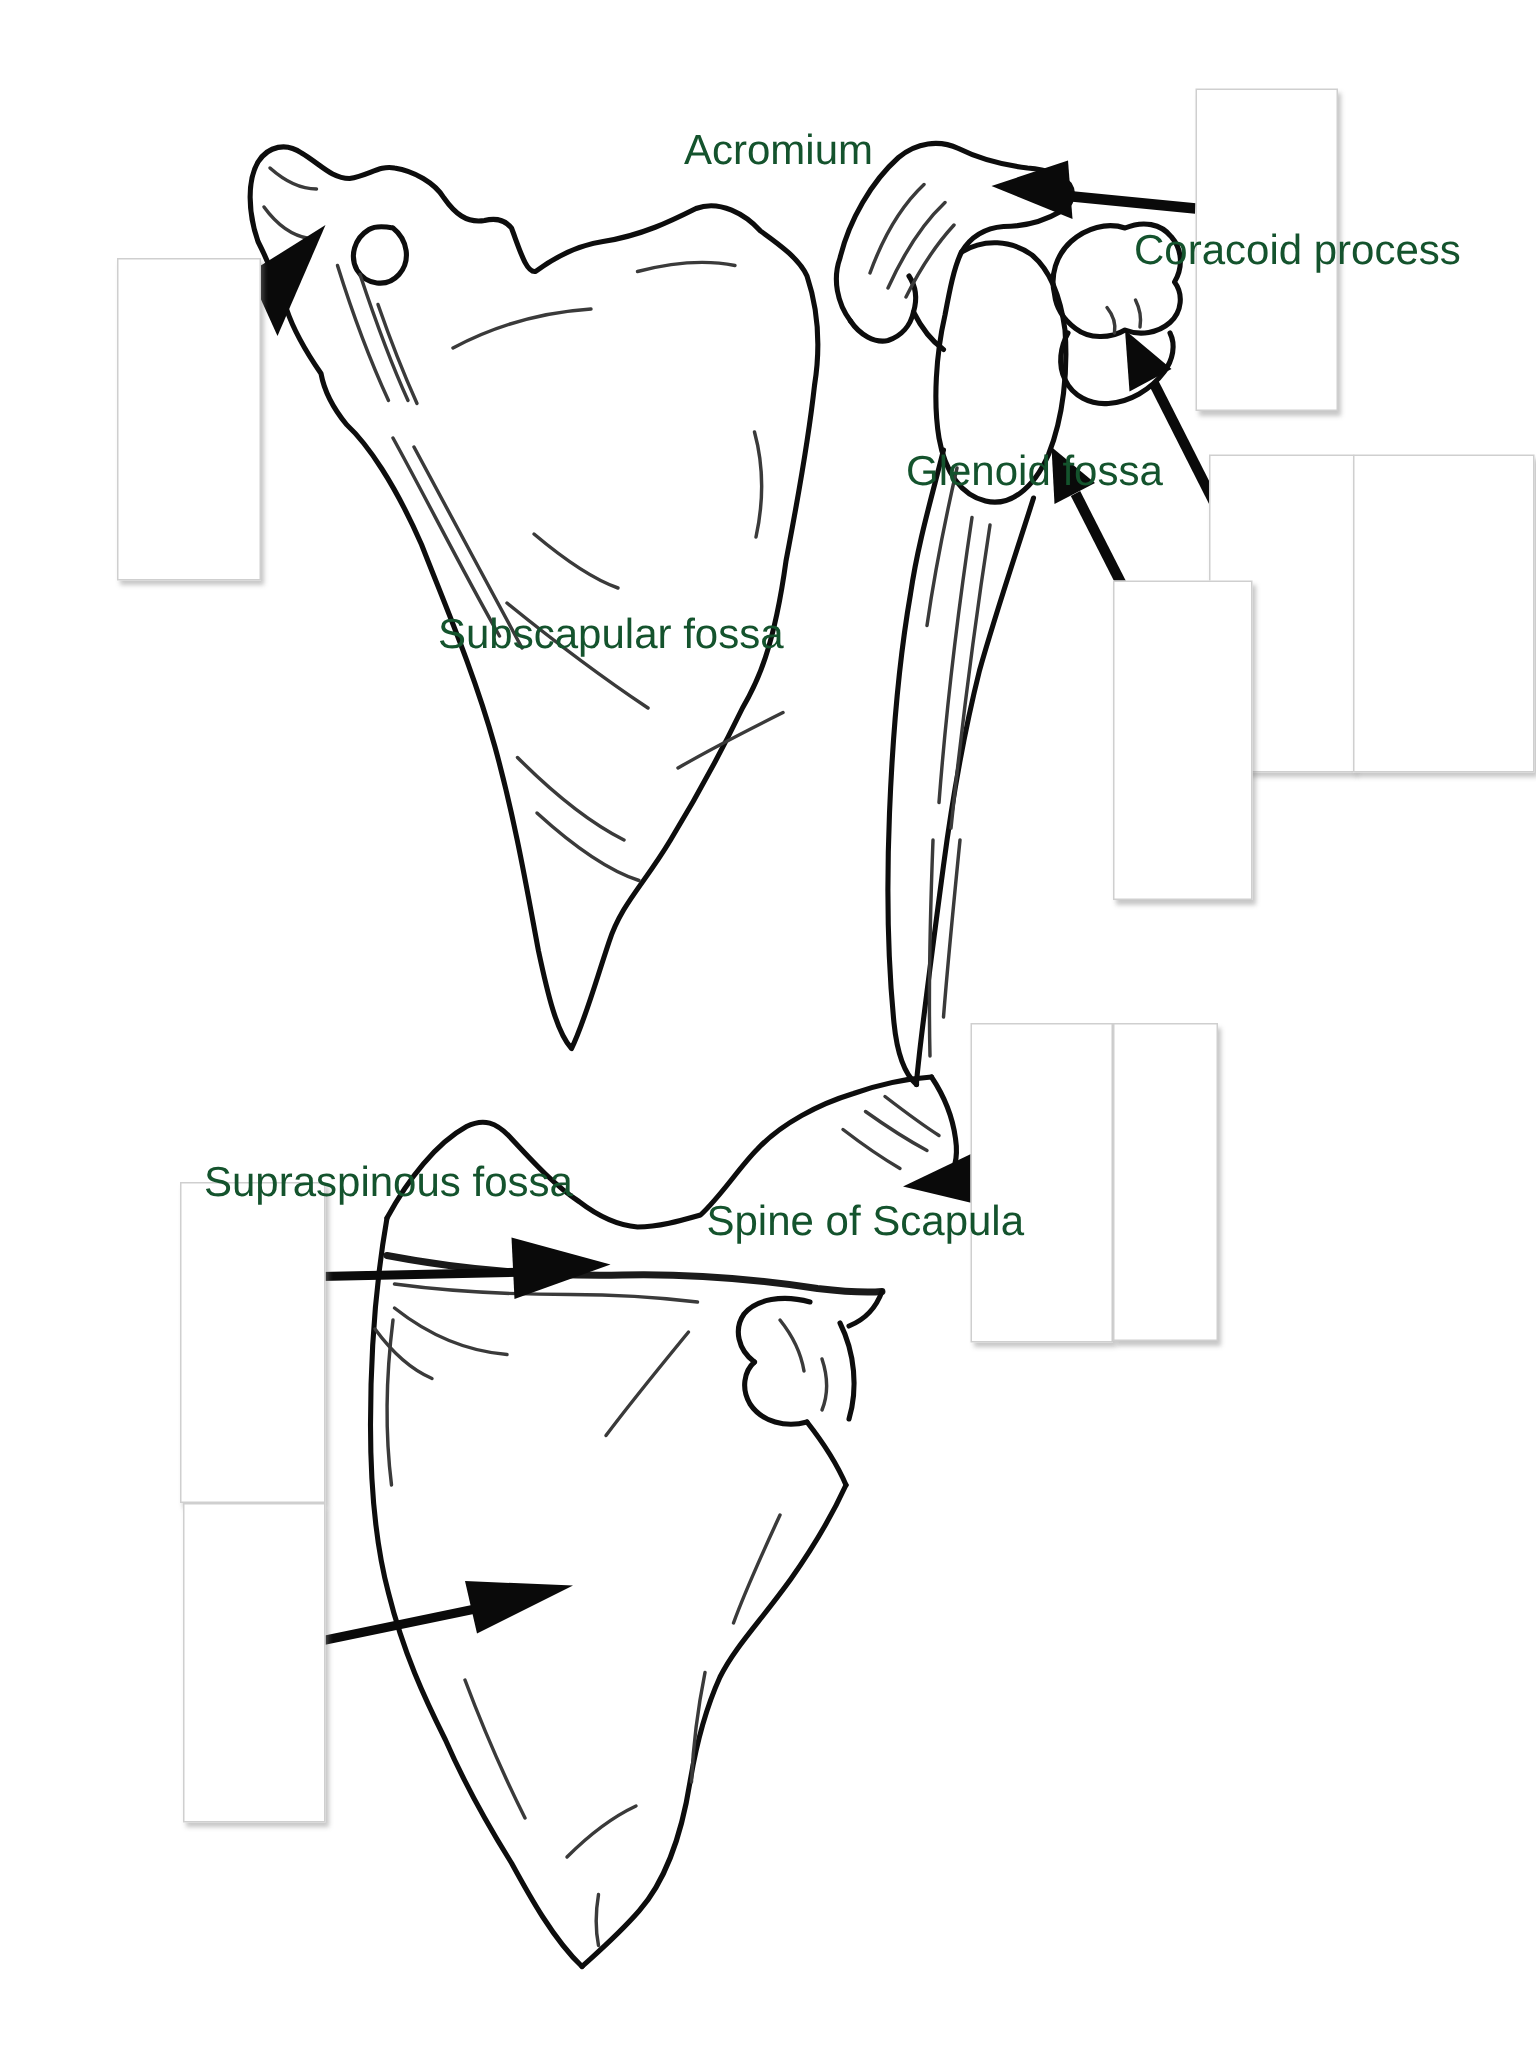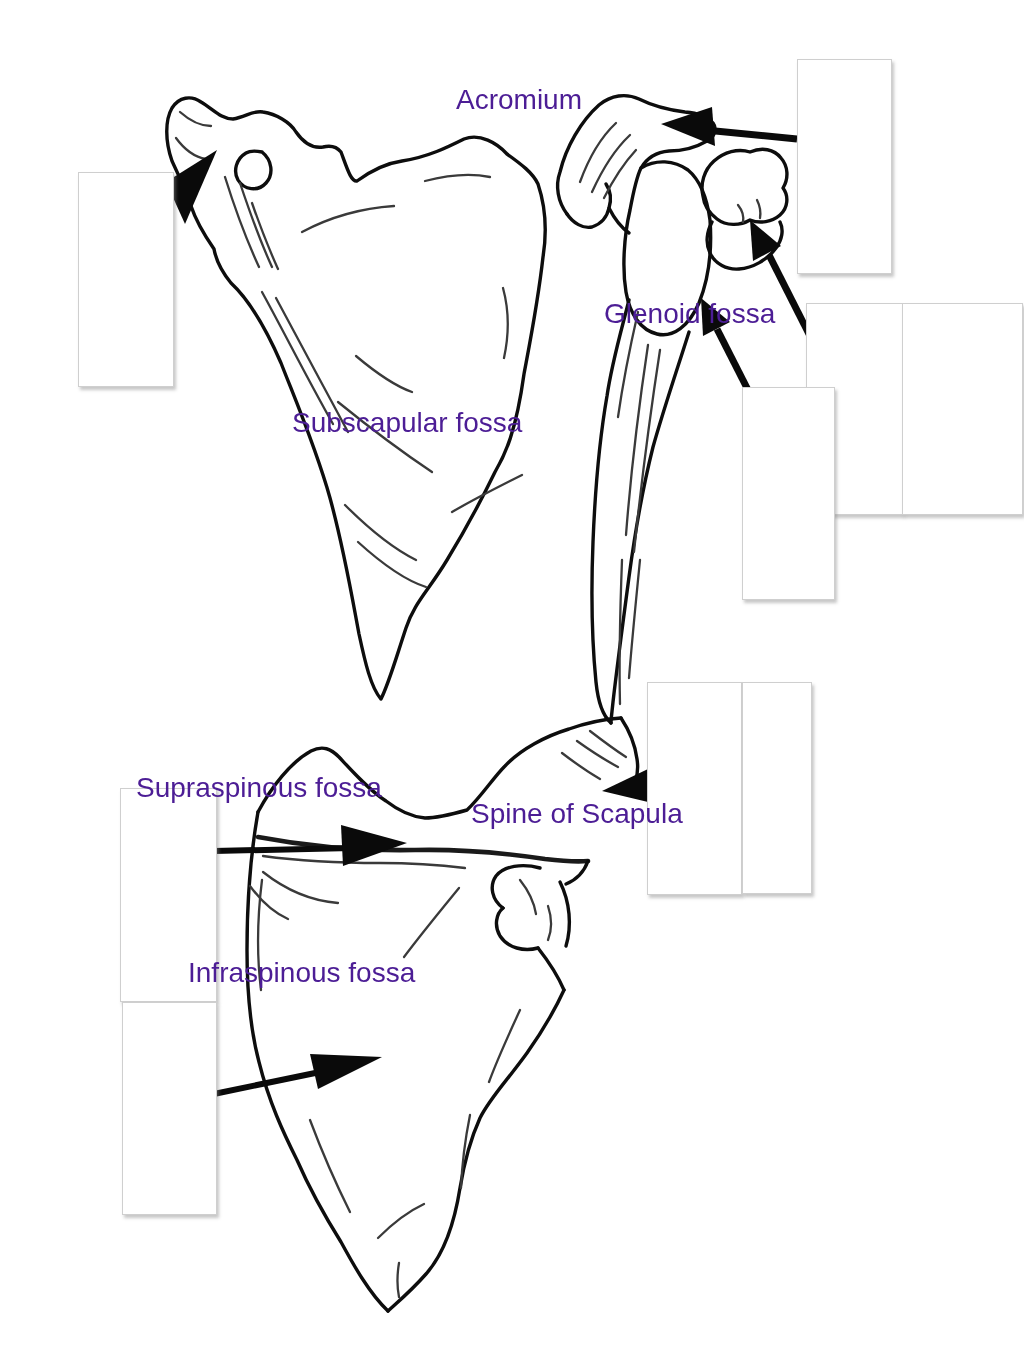--- a/index.html
+++ b/index.html
@@ -17,21 +17,21 @@
   .b-tl {left:78px;  top:172px;  width:94px;  height:213px;}
   .b-a  {left:797px; top:59px;   width:93px;  height:213px;}
   .b-b1 {left:806px; top:303px;  width:95px;  height:210px;}
   .b-b2 {left:902px; top:303px;  width:119px; height:210px;}
   .b-c  {left:742px; top:387px;  width:91px;  height:211px;}
   .b-d  {left:647px; top:682px;  width:93px;  height:211px;}
   .b-e  {left:742px; top:682px;  width:68px;  height:210px;}
   .b-lu {left:120px; top:788px;  width:95px;  height:212px;}
   .b-ll {left:122px; top:1002px; width:93px;  height:211px;}
   .lbl{
-    position:absolute;z-index:3;color:#4c1d95;font-size:28px;line-height:1.05;
+    position:absolute;z-index:3;color:#14532d;font-size:28px;line-height:1.05;
     white-space:nowrap;letter-spacing:0px;
   }
   .l-acromium     {left:456px;top:85px;}
   .l-coracoid     {left:756px;top:152px;}
   .l-glenoid      {left:604px;top:275px;margin-top:24px;}
   .l-subscapular  {left:292px;top:370px;margin-top:38px;}
   .l-supraspinous {left:136px;top:773px;}
   .l-spine        {left:471px;top:799px;}
   .l-infraspinous {left:188px;top:958px;}
   .bone{fill:none;stroke:#0d0d0d;stroke-width:3.4;stroke-linecap:round;stroke-linejoin:round;}
@@ -150,19 +150,19 @@
   <div class="ans-box b-a"></div>
   <div class="ans-box b-b1"></div>
   <div class="ans-box b-b2"></div>
   <div class="ans-box b-c"></div>
   <div class="ans-box b-d"></div>
   <div class="ans-box b-e"></div>
   <div class="ans-box b-lu"></div>
   <div class="ans-box b-ll"></div>
 
   <div class="lbl l-acromium">Acromium</div>
+  <div class="lbl l-coracoid">Coracoid process</div>
   <div class="lbl l-glenoid">Glenoid fossa</div>
   <div class="lbl l-subscapular">Subscapular fossa</div>
   <div class="lbl l-supraspinous">Supraspinous fossa</div>
   <div class="lbl l-spine">Spine of Scapula</div>
-  <div class="lbl l-infraspinous">Infraspinous fossa</div>
 
 </div>
 
 </body></html>

